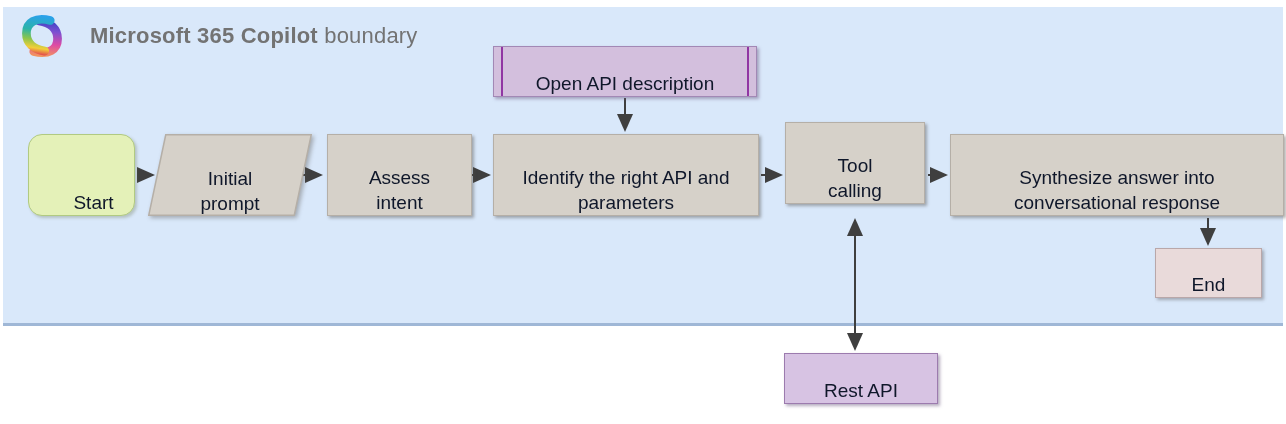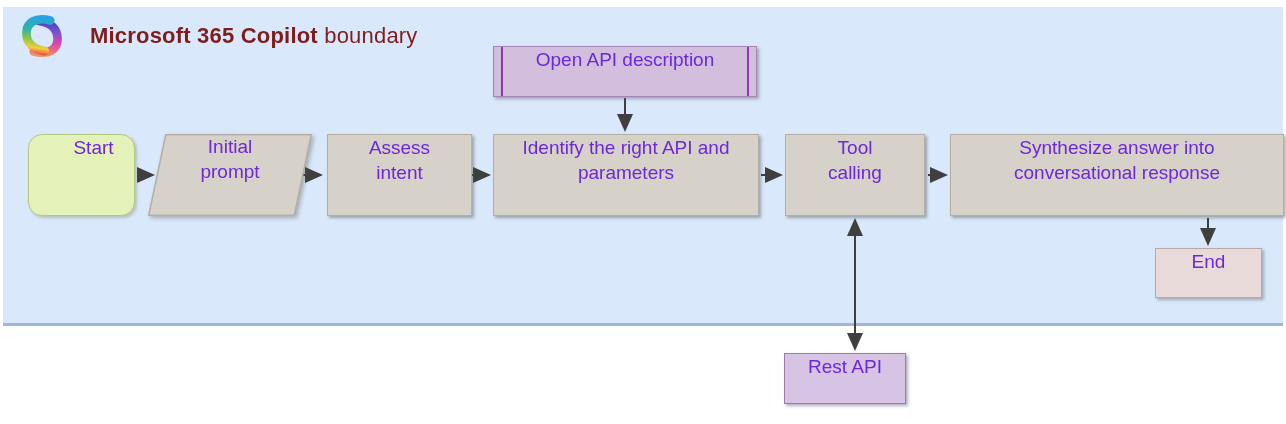--- a/index.html
+++ b/index.html
@@ -13,26 +13,26 @@
     position:absolute; left:3px; top:7px; width:1280px; height:316px;
     background:#d9e8fa;
     border-bottom:3px solid #9fb7d6;
     z-index:1;
   }
   .header {
     position:absolute; left:20px; top:13px;
     display:flex; align-items:center; gap:26px;
     z-index:10;
   }
-  .title { font-size:22px; color:#7f1d1d; letter-spacing:0.2px; }
+  .title { font-size:22px; color:#737373; letter-spacing:0.2px; }
   .title .bold { font-weight:bold; }
   .arrows { position:absolute; left:0; top:0; z-index:5; }
   .node {
-    position:absolute; display:flex; align-items:flex-start; justify-content:center;
-    text-align:center; font-size:19px; line-height:1.32; color:#6d28d9;
+    position:absolute; display:flex; align-items:flex-end; justify-content:center;
+    text-align:center; font-size:19px; line-height:1.32; color:#0f172a;
     z-index:10; box-sizing:border-box;
   }
   .proc {
     background:#d6d1c9; border:1px solid #b5afa7;
     box-shadow:2px 2px 3px rgba(80,75,70,0.45);
   }
   .start {
     background:#e4f1b8; border:1.5px solid #b1ca82; border-radius:14px;
     box-shadow:2px 2px 3px rgba(100,110,70,0.3);
     padding-left:24px;
@@ -128,29 +128,29 @@
   </div>
 
   <div class="node proc" style="left:327px; top:134px; width:145px; height:82px;">
     <span class="label-narrow">Assess intent</span>
   </div>
 
   <div class="node proc" style="left:493px; top:134px; width:266px; height:82px;">
     <span class="label-wide">Identify the right API and parameters</span>
   </div>
 
-  <div class="node proc" style="left:785px; top:134px; width:140px; height:82px;">
+  <div class="node proc" style="left:785px; top:122px; width:140px; height:82px;">
     <span class="label-narrower">Tool calling</span>
   </div>
 
   <div class="node proc" style="left:950px; top:134px; width:334px; height:82px;">
     <span class="label-wide">Synthesize answer into conversational response</span>
   </div>
 
   <div class="node end" style="left:1155px; top:248px; width:107px; height:50px;">
     <span>End</span>
   </div>
 
-  <div class="node restapi" style="left:784px; top:353px; width:122px; height:51px;">
+  <div class="node restapi" style="left:784px; top:353px; width:154px; height:51px;">
     <span>Rest API</span>
   </div>
 
 </div>
 
 </body></html>

